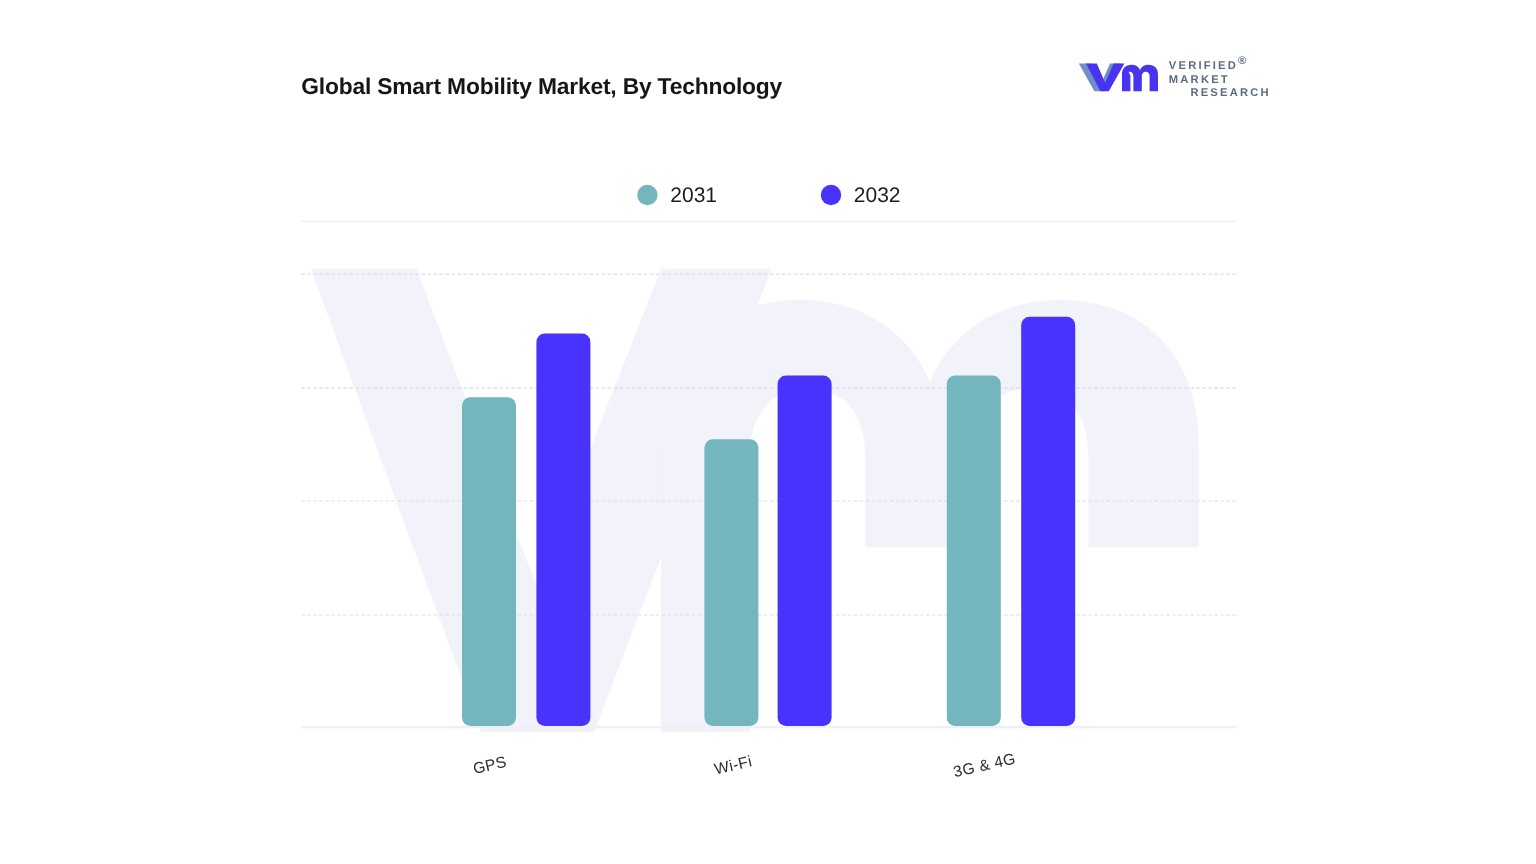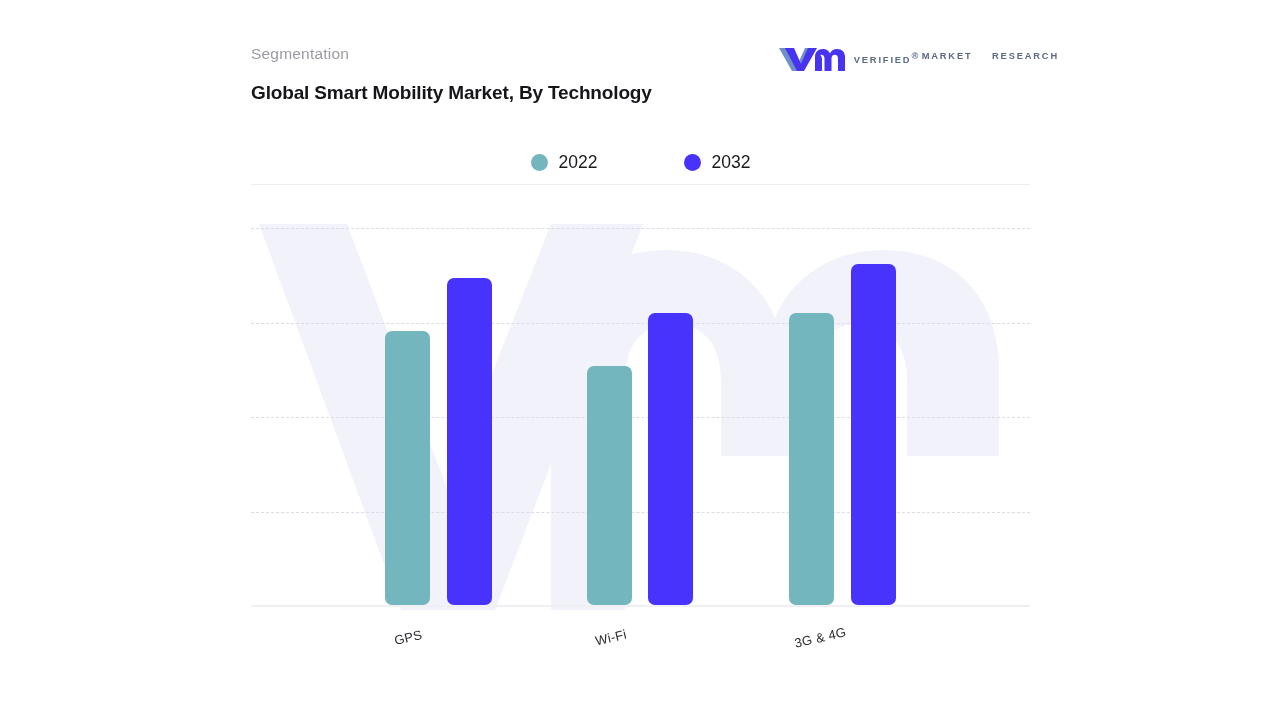--- a/index.html
+++ b/index.html
@@ -55,20 +55,21 @@
     position: absolute;
     right: 221px;
     top: 44px;
     display: flex;
     align-items: center;
     gap: 9px;
   }
   .logo-mark { width: 68px; height: 28px; display: block; }
   .logo-text {
     display: flex;
+    flex-direction: column;
     justify-content: flex-end;
     gap: 1.5px;
     padding-top: 1px;
   }
   .logo-text span {
     font-size: 9.3px;
     font-weight: 700;
     letter-spacing: 1.85px;
     color: #5b6b86;
     line-height: 10px;
@@ -194,21 +195,20 @@
     transform-origin: center center;
     letter-spacing: 0.3px;
   }
 </style>
 </head>
 <body>
 
 <div class="page">
 
   <div class="header">
-    <div class="kicker">Segmentation</div>
     <div class="title">
       <span class="ln">Global Smart Mobility Market, By Technology</span>
     </div>
   </div>
 
   <div class="logo">
     <span class="logo-mark-wrap">
       <svg class="logo-mark" viewBox="0 0 68 28" xmlns="http://www.w3.org/2000/svg" aria-hidden="true">
         <path d="M2 4 L12 4 L20 22 L28 4 L37 4 L24 27 L15 27 Z" fill="#6f8fc9"></path>
         <path d="M8 4 L17 4 L24 20 L31 4 L40 4 L27 27 L20 27 Z" fill="#4733f0"></path>
@@ -218,21 +218,21 @@
     <span class="logo-text">
       <span class="l1"><span>VERIFIED</span><span class="reg">®</span></span>
       <span class="l2">MARKET</span>
       <span class="l3">RESEARCH</span>
     </span>
   </div>
 
   <div class="legend">
     <div class="legend-item">
       <span class="legend-dot" style="background: rgb(116, 182, 189);"></span>
-      <span class="legend-label">2022</span>
+      <span class="legend-label">2031</span>
     </div>
     <div class="legend-item">
       <span class="legend-dot" style="background: rgb(71, 51, 251);"></span>
       <span class="legend-label">2032</span>
     </div>
   </div>
 
   <div class="divider"></div>
 
   <div class="plot">

